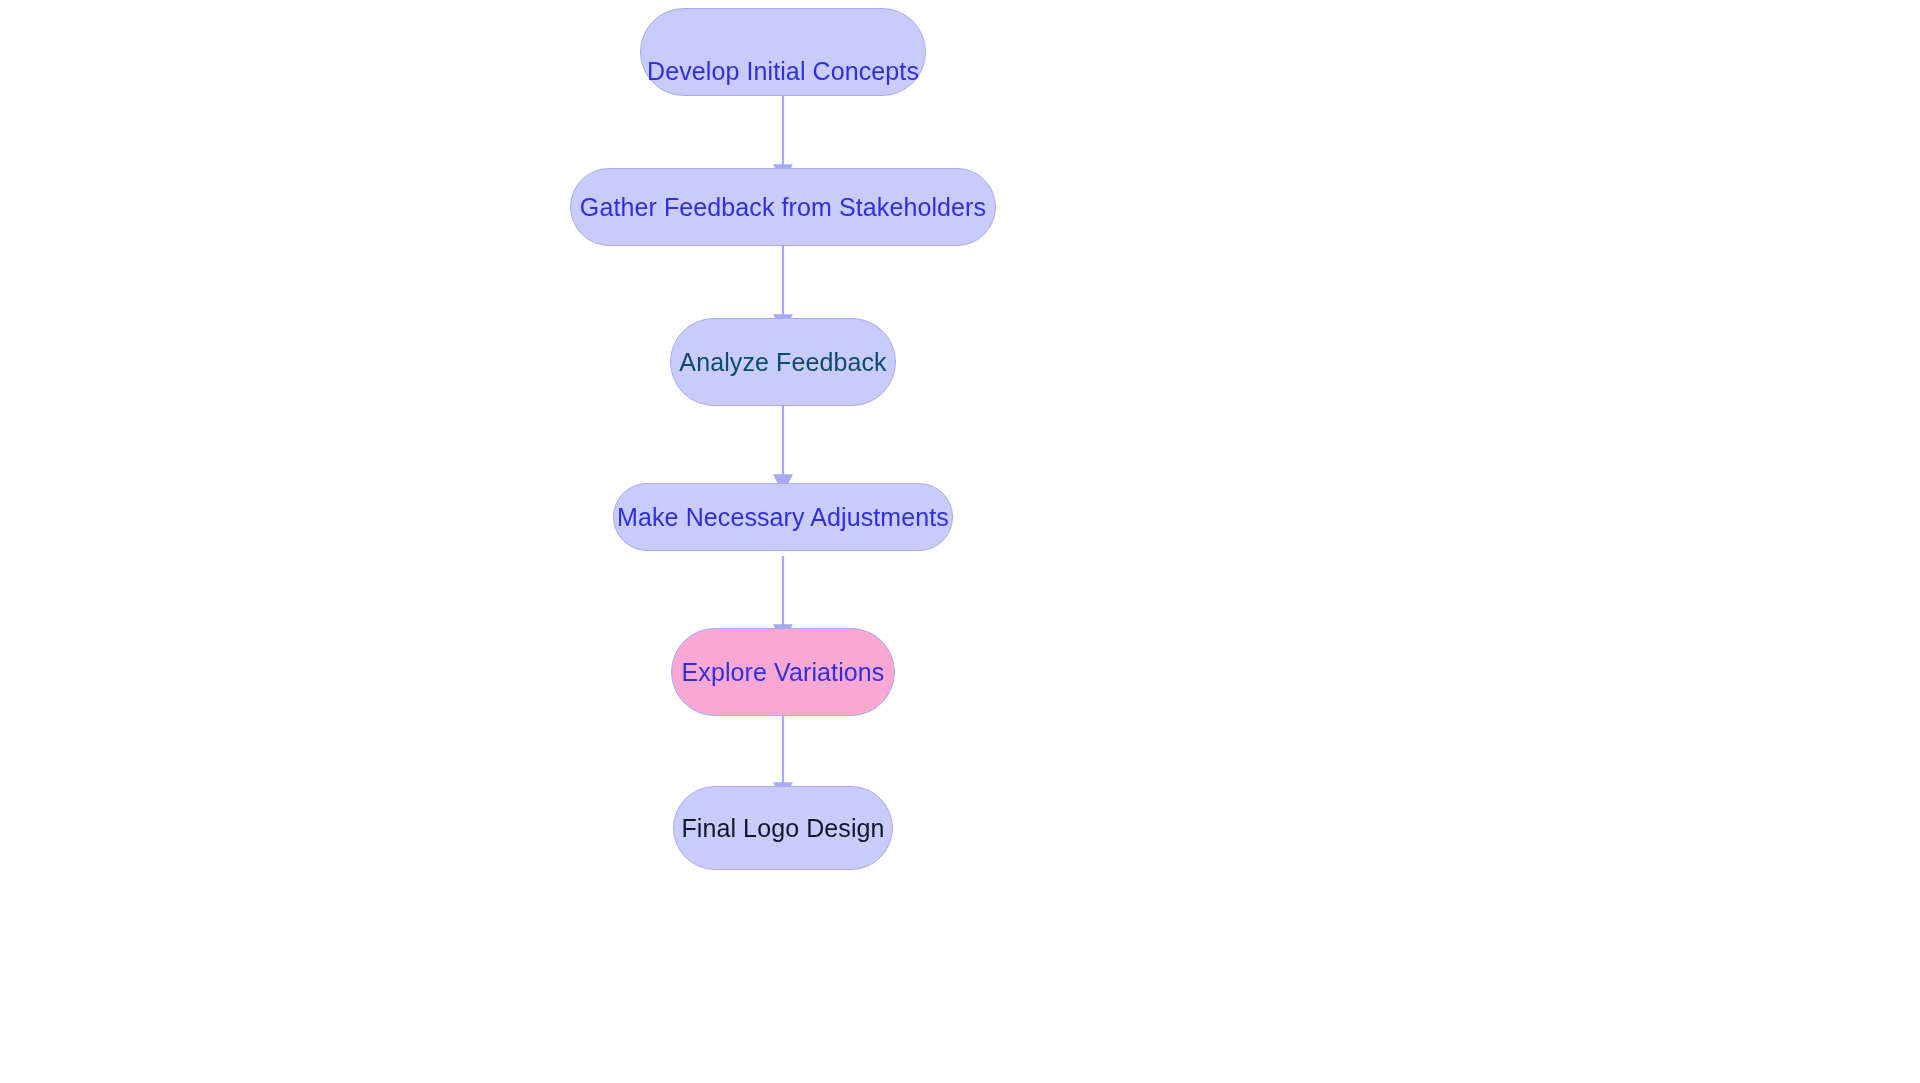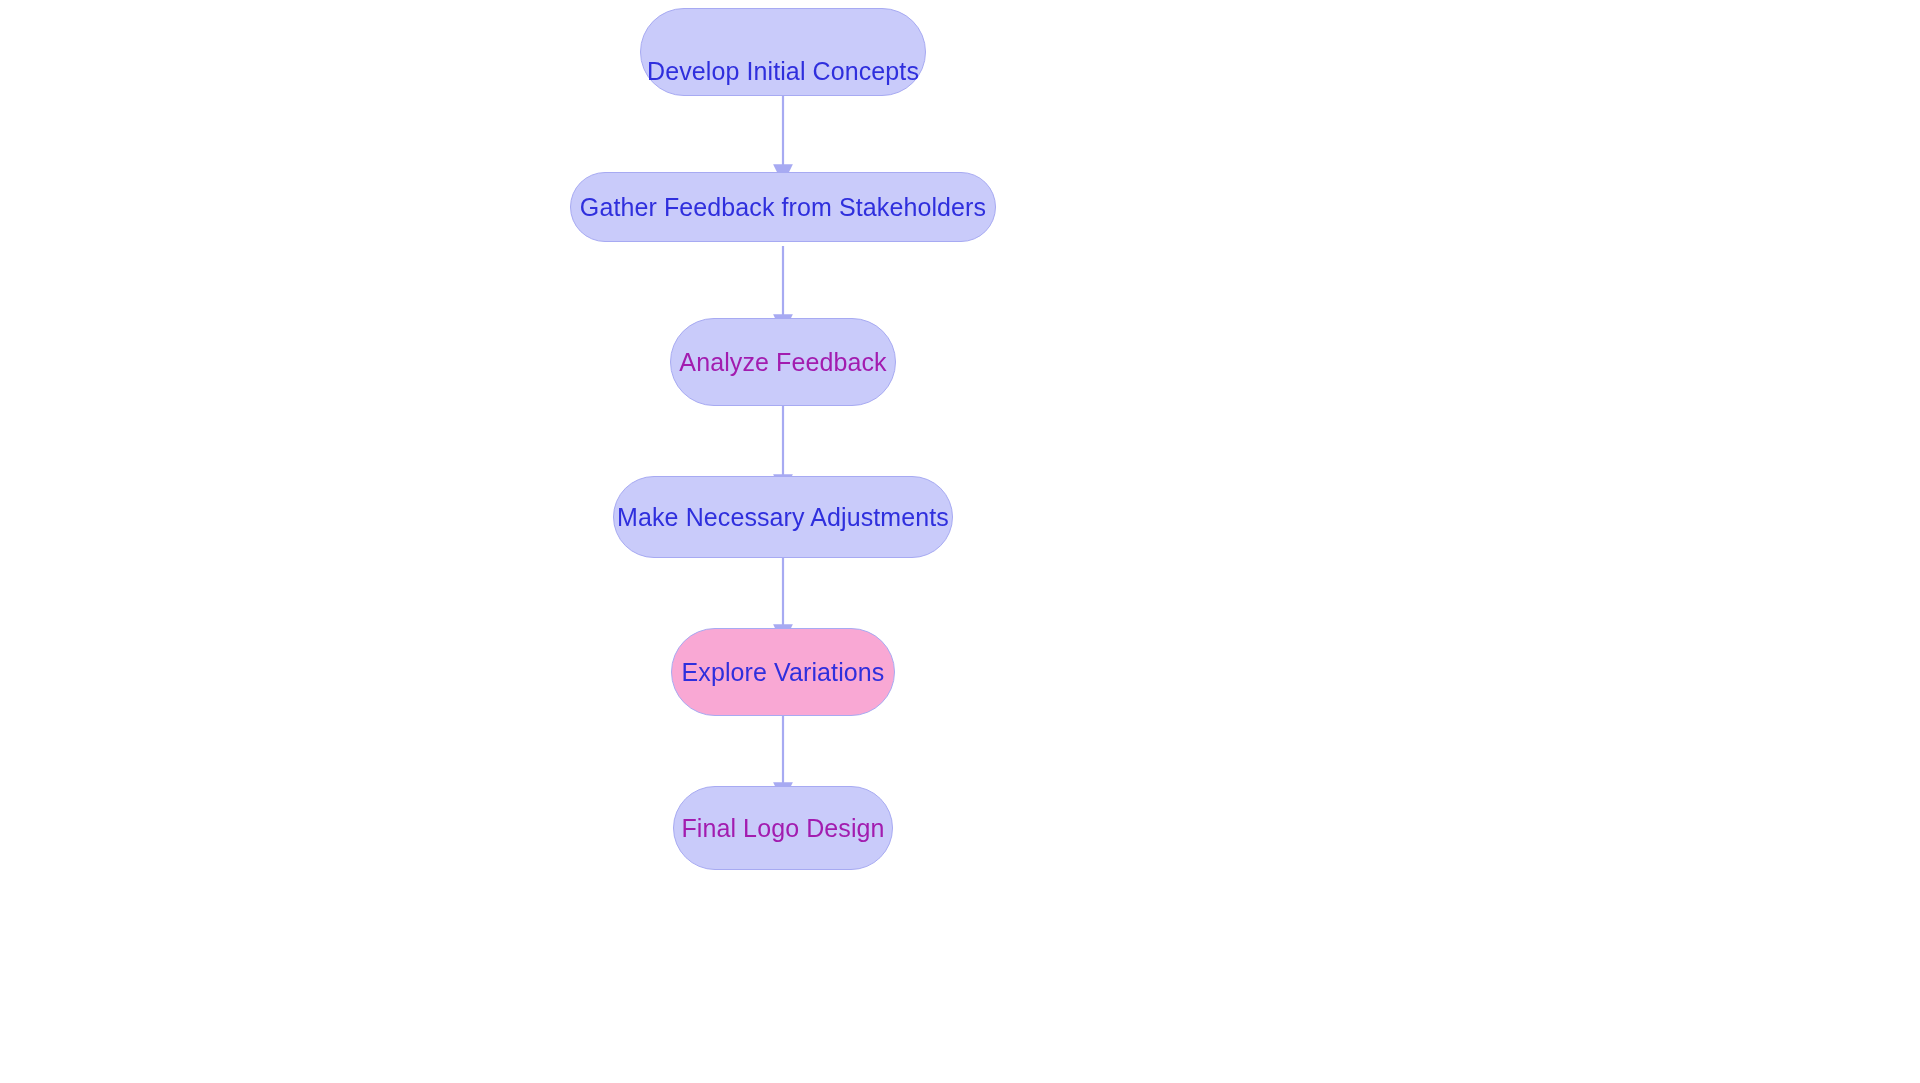--- a/index.html
+++ b/index.html
@@ -80,30 +80,30 @@
         <line x1="783" y1="406" x2="783" y2="477" stroke="#a7aaf2" stroke-width="2.2" marker-end="url(#arrowhead)"></line>
         <line x1="783" y1="556" x2="783" y2="627" stroke="#a7aaf2" stroke-width="2.2" marker-end="url(#arrowhead)"></line>
         <line x1="783" y1="716" x2="783" y2="785" stroke="#a7aaf2" stroke-width="2.2" marker-end="url(#arrowhead)"></line>
       </g>
   </svg>
 
   <div id="node-column">
       <div class="flow-node" style="left: 783px; top: 52px; width: 286px; height: 88px; background: rgb(201, 203, 250); border-color: rgb(167, 170, 242);">
         <span class="flow-node-label" style="color: rgb(47, 47, 221); margin-top: 38px;">Develop Initial Concepts</span>
       </div>
-      <div class="flow-node" style="left: 783px; top: 207px; width: 426px; height: 70px; background: rgb(201, 203, 250); border-color: rgb(167, 170, 242);">
+      <div class="flow-node" style="left: 783px; top: 207px; width: 426px; height: 78px; background: rgb(201, 203, 250); border-color: rgb(167, 170, 242);">
         <span class="flow-node-label" style="color: rgb(47, 47, 221);">Gather Feedback from Stakeholders</span>
       </div>
       <div class="flow-node" style="left: 783px; top: 362px; width: 226px; height: 88px; background: rgb(201, 203, 250); border-color: rgb(167, 170, 242);">
-        <span class="flow-node-label" style="color: #a21caf;">Analyze Feedback</span>
+        <span class="flow-node-label" style="color: #0c4a6e;">Analyze Feedback</span>
       </div>
-      <div class="flow-node" style="left: 783px; top: 517px; width: 340px; height: 82px; background: rgb(201, 203, 250); border-color: rgb(167, 170, 242);">
+      <div class="flow-node" style="left: 783px; top: 517px; width: 340px; height: 68px; background: rgb(201, 203, 250); border-color: rgb(167, 170, 242);">
         <span class="flow-node-label" style="color: rgb(47, 47, 221);">Make Necessary Adjustments</span>
       </div>
       <div class="flow-node" style="left: 783px; top: 672px; width: 224px; height: 88px; background: #f9a8d4; border-color: rgb(167, 170, 242);">
         <span class="flow-node-label" style="color: rgb(47, 47, 221);">Explore Variations</span>
       </div>
       <div class="flow-node" style="left: 783px; top: 828px; width: 220px; height: 84px; background: rgb(201, 203, 250); border-color: rgb(167, 170, 242);">
-        <span class="flow-node-label" style="color: #a21caf;">Final Logo Design</span>
+        <span class="flow-node-label" style="color: #0f172a;">Final Logo Design</span>
       </div>
     </div>
 
 </div>
 
 </body></html>

